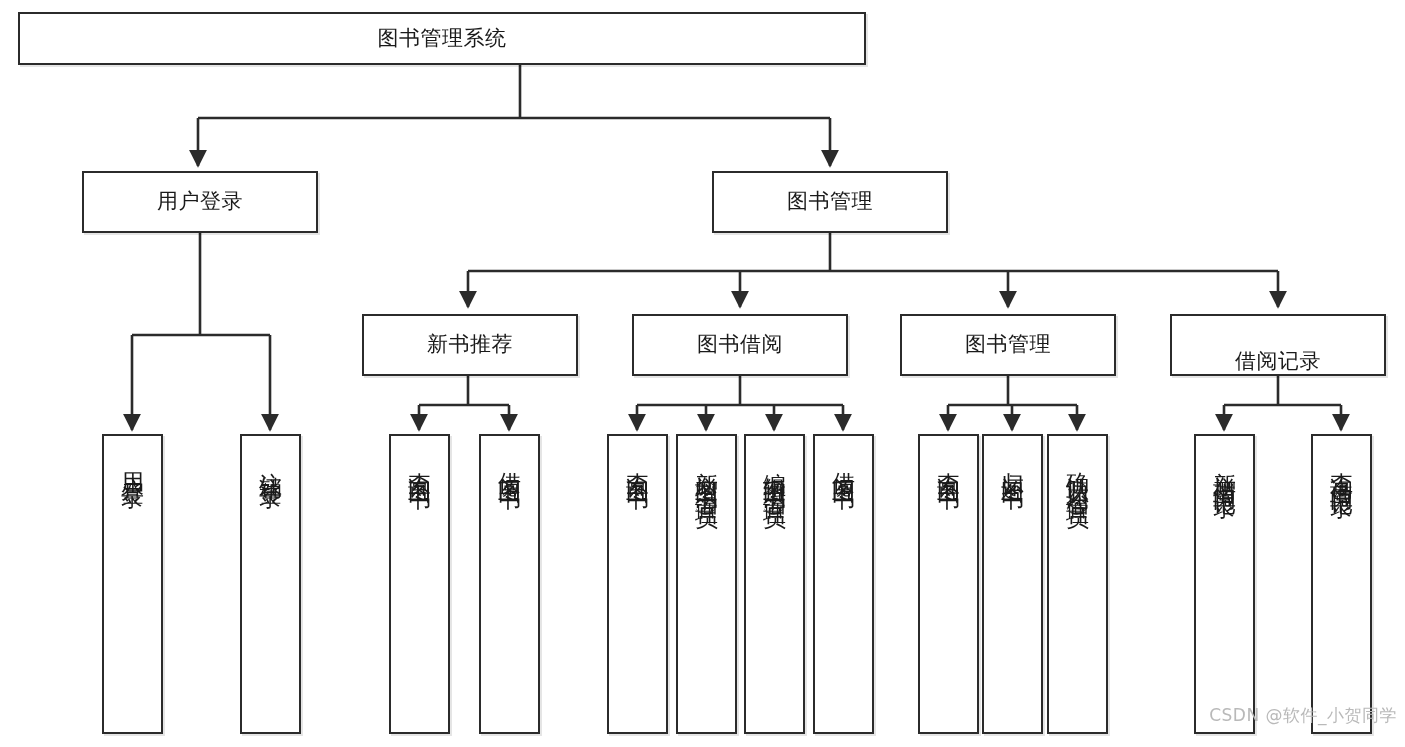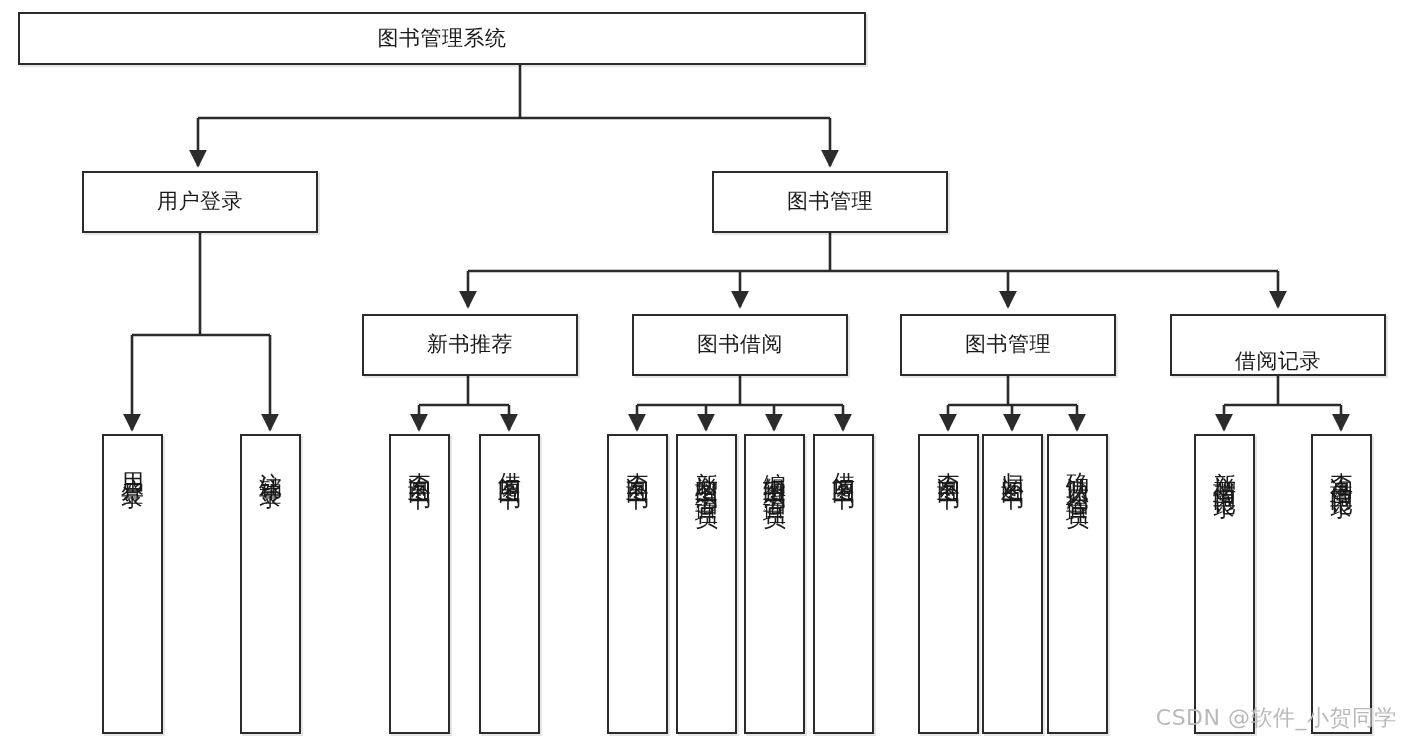--- a/index.html
+++ b/index.html
@@ -56,22 +56,22 @@
     writing-mode: vertical-rl;
     text-orientation: upright;
     font-size: 23px;
     letter-spacing: 5px;
     line-height: 1;
     white-space: normal;
   }
   .watermark {
     position: absolute;
     right: 8px;
-    bottom: 14px;
-    font-size: 22px;
+    bottom: 20px;
+    font-size: 17px;
     color: #b9b9b9;
     letter-spacing: 0.5px;
     z-index: 5;
     user-select: none;
     margin-left: 20px;
   }
 </style>
 </head>
 <body>
 

